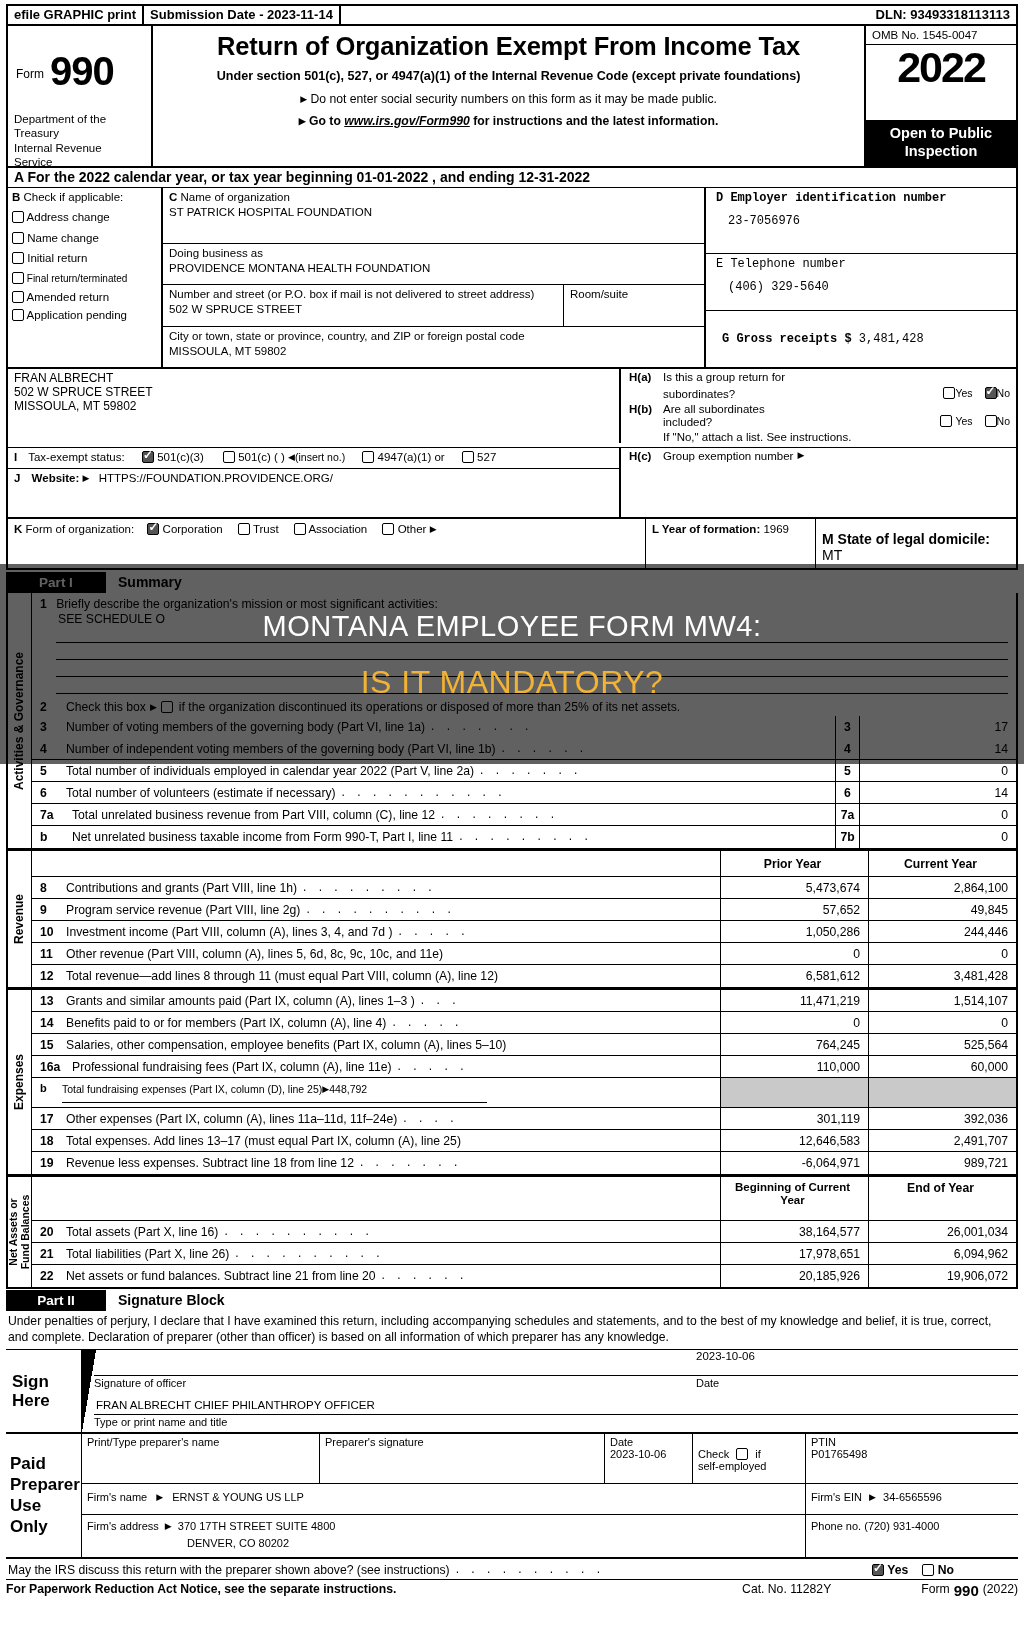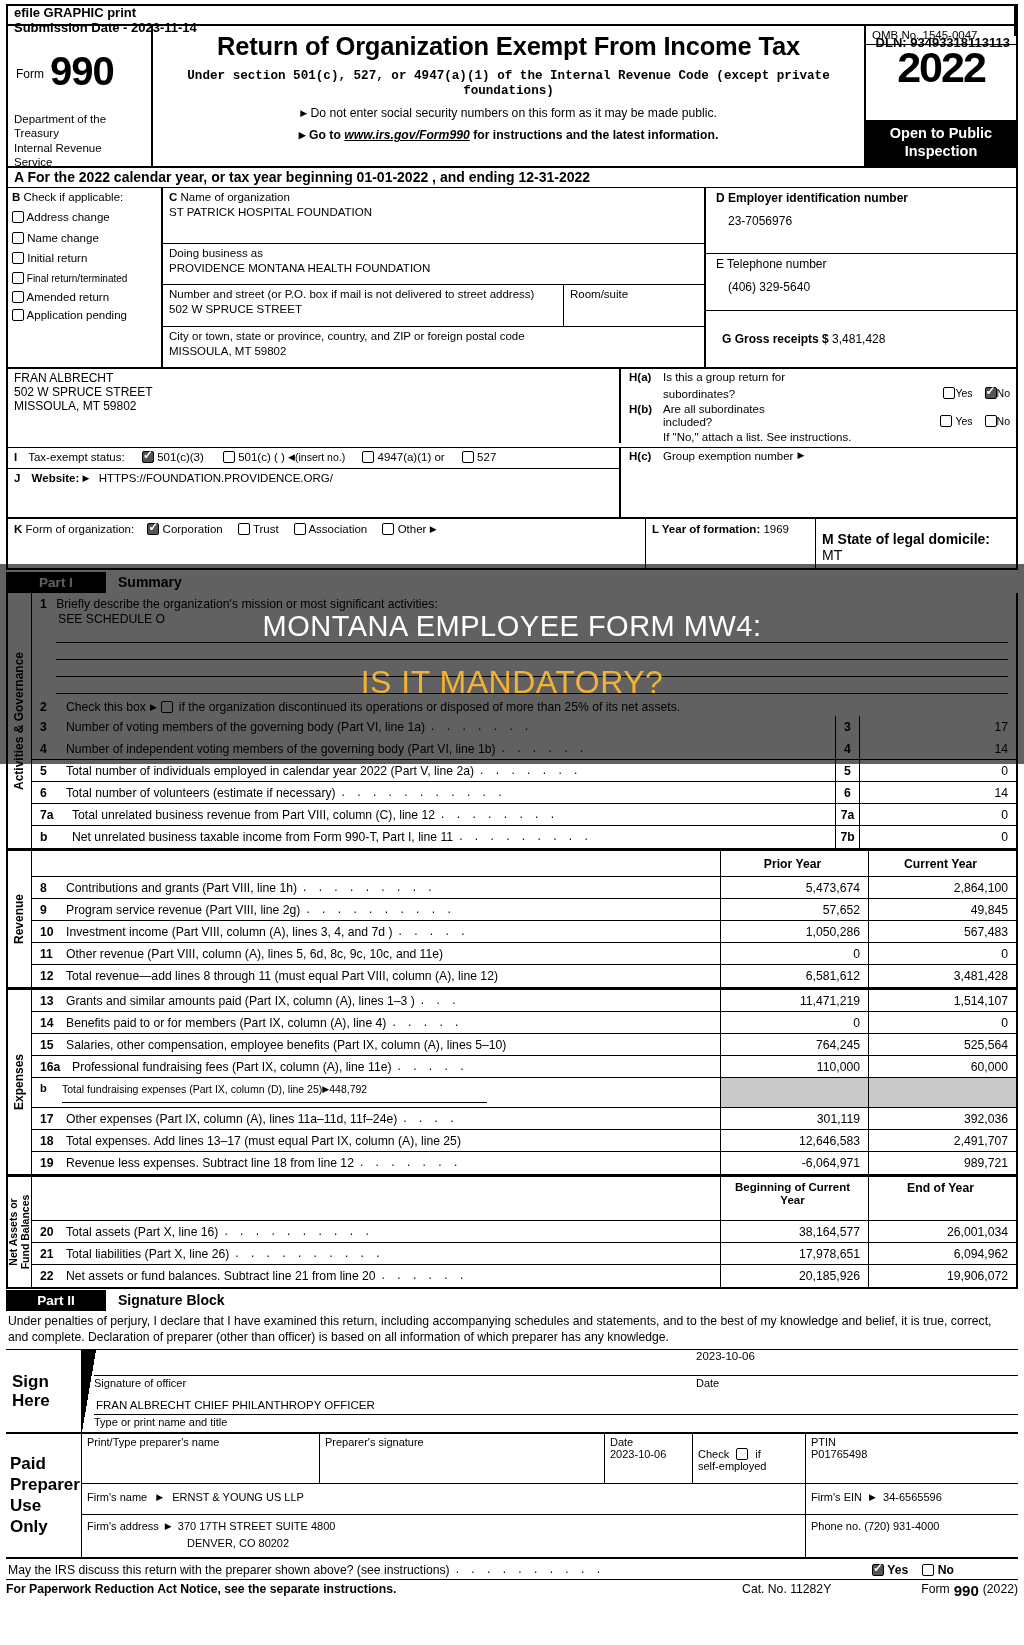--- a/index.html
+++ b/index.html
@@ -25,35 +25,35 @@
     vertical-align:-2px; position:relative; background:#fff;
   }
   .cb.checked { background:#555; }
   .cb.checked:after {
     content:"✓"; position:absolute; left:0px; top:-4px;
     font-size:12px; color:#fff; font-weight:bold; line-height:14px;
   }
   .tri { font-size:9px; vertical-align:1px; }
 
   
-  .efilebar { display:flex; border:2px solid #000; height:22px; align-items:stretch;flex-direction:column; }
+  .efilebar { display:flex; border:2px solid #000; height:22px; align-items:stretch; }
   .efilebar > div { display:flex; align-items:center; padding:0 6px; font-weight:bold; font-size:13px; }
   .efilebar .c1 { border-right:2px solid #000; }
   .efilebar .c2 { border-right:2px solid #000; }
   .efilebar .c3 { flex:1; justify-content:flex-end; }
 
   
   .masthead { display:flex; border:2px solid #000; border-top:none; height:142px; }
   .mh-left { width:145px; border-right:2px solid #000; position:relative; padding:4px 6px; }
   .mh-form { font-size:12px; position:absolute; left:8px; top:42px; }
   .mh-990 { font-size:40px; font-weight:bold; position:absolute; left:42px; top:22px; letter-spacing:-1px; }
   .mh-dept { position:absolute; left:6px; top:86px; font-size:11.5px; line-height:1.25; width:135px; }
   .mh-mid { flex:1; border-right:2px solid #000; padding-top:6px; }
   .mh-title { text-align:center; font-size:25.5px; font-weight:bold; letter-spacing:-0.2px; }
-  .mh-sub { text-align:center; font-size:12.6px; font-weight:bold; margin-top:8px;font-family:Liberation Mono, monospace; }
+  .mh-sub { text-align:center; font-size:12.6px; font-weight:bold; margin-top:8px; }
   .mh-line { text-align:center; font-size:12.2px; margin-top:8px; }
   .mh-line a { color:#000; font-style:italic; font-weight:bold; }
   .mh-right { width:150px; position:relative; }
   .mh-omb { font-size:11.5px; padding:3px 0 2px 6px; border-bottom:1.5px solid #000; }
   .mh-year { font-size:43px; font-weight:bold; text-align:center; letter-spacing:-2px; line-height:1.02; padding-top:1px; }
   .mh-open { background:#000; color:#fff; text-align:center; font-weight:bold; font-size:14.5px;
              line-height:1.2; padding:5px 0 6px; position:absolute; left:0; right:0; bottom:0; }
 
   
   .lineA { border-left:2px solid #000; border-right:2px solid #000; font-size:14px; font-weight:bold; padding:1px 4px 2px 6px; }
@@ -66,21 +66,21 @@
   .info-b .opt.sm2 { font-size:10px; }
   .info-c { flex:1; border-right:2px solid #000; }
   .info-c .seg { border-bottom:1.5px solid #000; padding:3px 6px 4px; }
   .info-c .seg:last-child { border-bottom:none; }
   .seg .cap { font-size:11.5px; }
   .seg .val { font-size:11.5px; margin-top:2px; }
   .seg-split { display:flex; }
   .seg-split .l { flex:1; border-right:1.5px solid #000; padding:3px 6px 4px; }
   .seg-split .r { width:140px; padding:3px 6px 4px; }
   .info-d { width:310px; }
-  .info-d .dseg { border-bottom:1.5px solid #000; padding:4px 0 5px 10px; }
+  .info-d .dseg { border-bottom:1.5px solid #000; padding:4px 0 5px 10px;font-family:Liberation Mono, monospace; }
   .info-d .dval { margin-top:9px; padding-left:12px; font-size:12px; }
 
   
   .fh { display:flex; border-left:2px solid #000; border-right:2px solid #000; border-bottom:1.5px solid #000; }
   .fh .fcell { width:613px; border-right:2px solid #000; padding:3px 6px 4px; }
   .fh .hcell { flex:1; padding:2px 6px 3px 8px; }
   .h-line { display:flex; align-items:flex-start; }
   .h-key { width:34px; font-weight:bold; font-size:11.5px; flex:none; }
   .h-txt { font-size:11.5px; }
 
@@ -551,21 +551,21 @@
         <div class="sval">57,652</div>
         <div class="sval">49,845</div>
       </div>
       <div class="srow">
         <div class="sdesc">
           <span class="lead">10</span>
           <span>Investment income (Part VIII, column (A), lines 3, 4, and 7d )</span>
           <span class="dots">. . . . .</span>
         </div>
         <div class="sval">1,050,286</div>
-        <div class="sval">567,483</div>
+        <div class="sval">244,446</div>
       </div>
       <div class="srow">
         <div class="sdesc">
           <span class="lead">11</span>
           <span>Other revenue (Part VIII, column (A), lines 5, 6d, 8c, 9c, 10c, and 11e)</span>
         </div>
         <div class="sval">0</div>
         <div class="sval">0</div>
       </div>
       <div class="srow noborderbottom">

